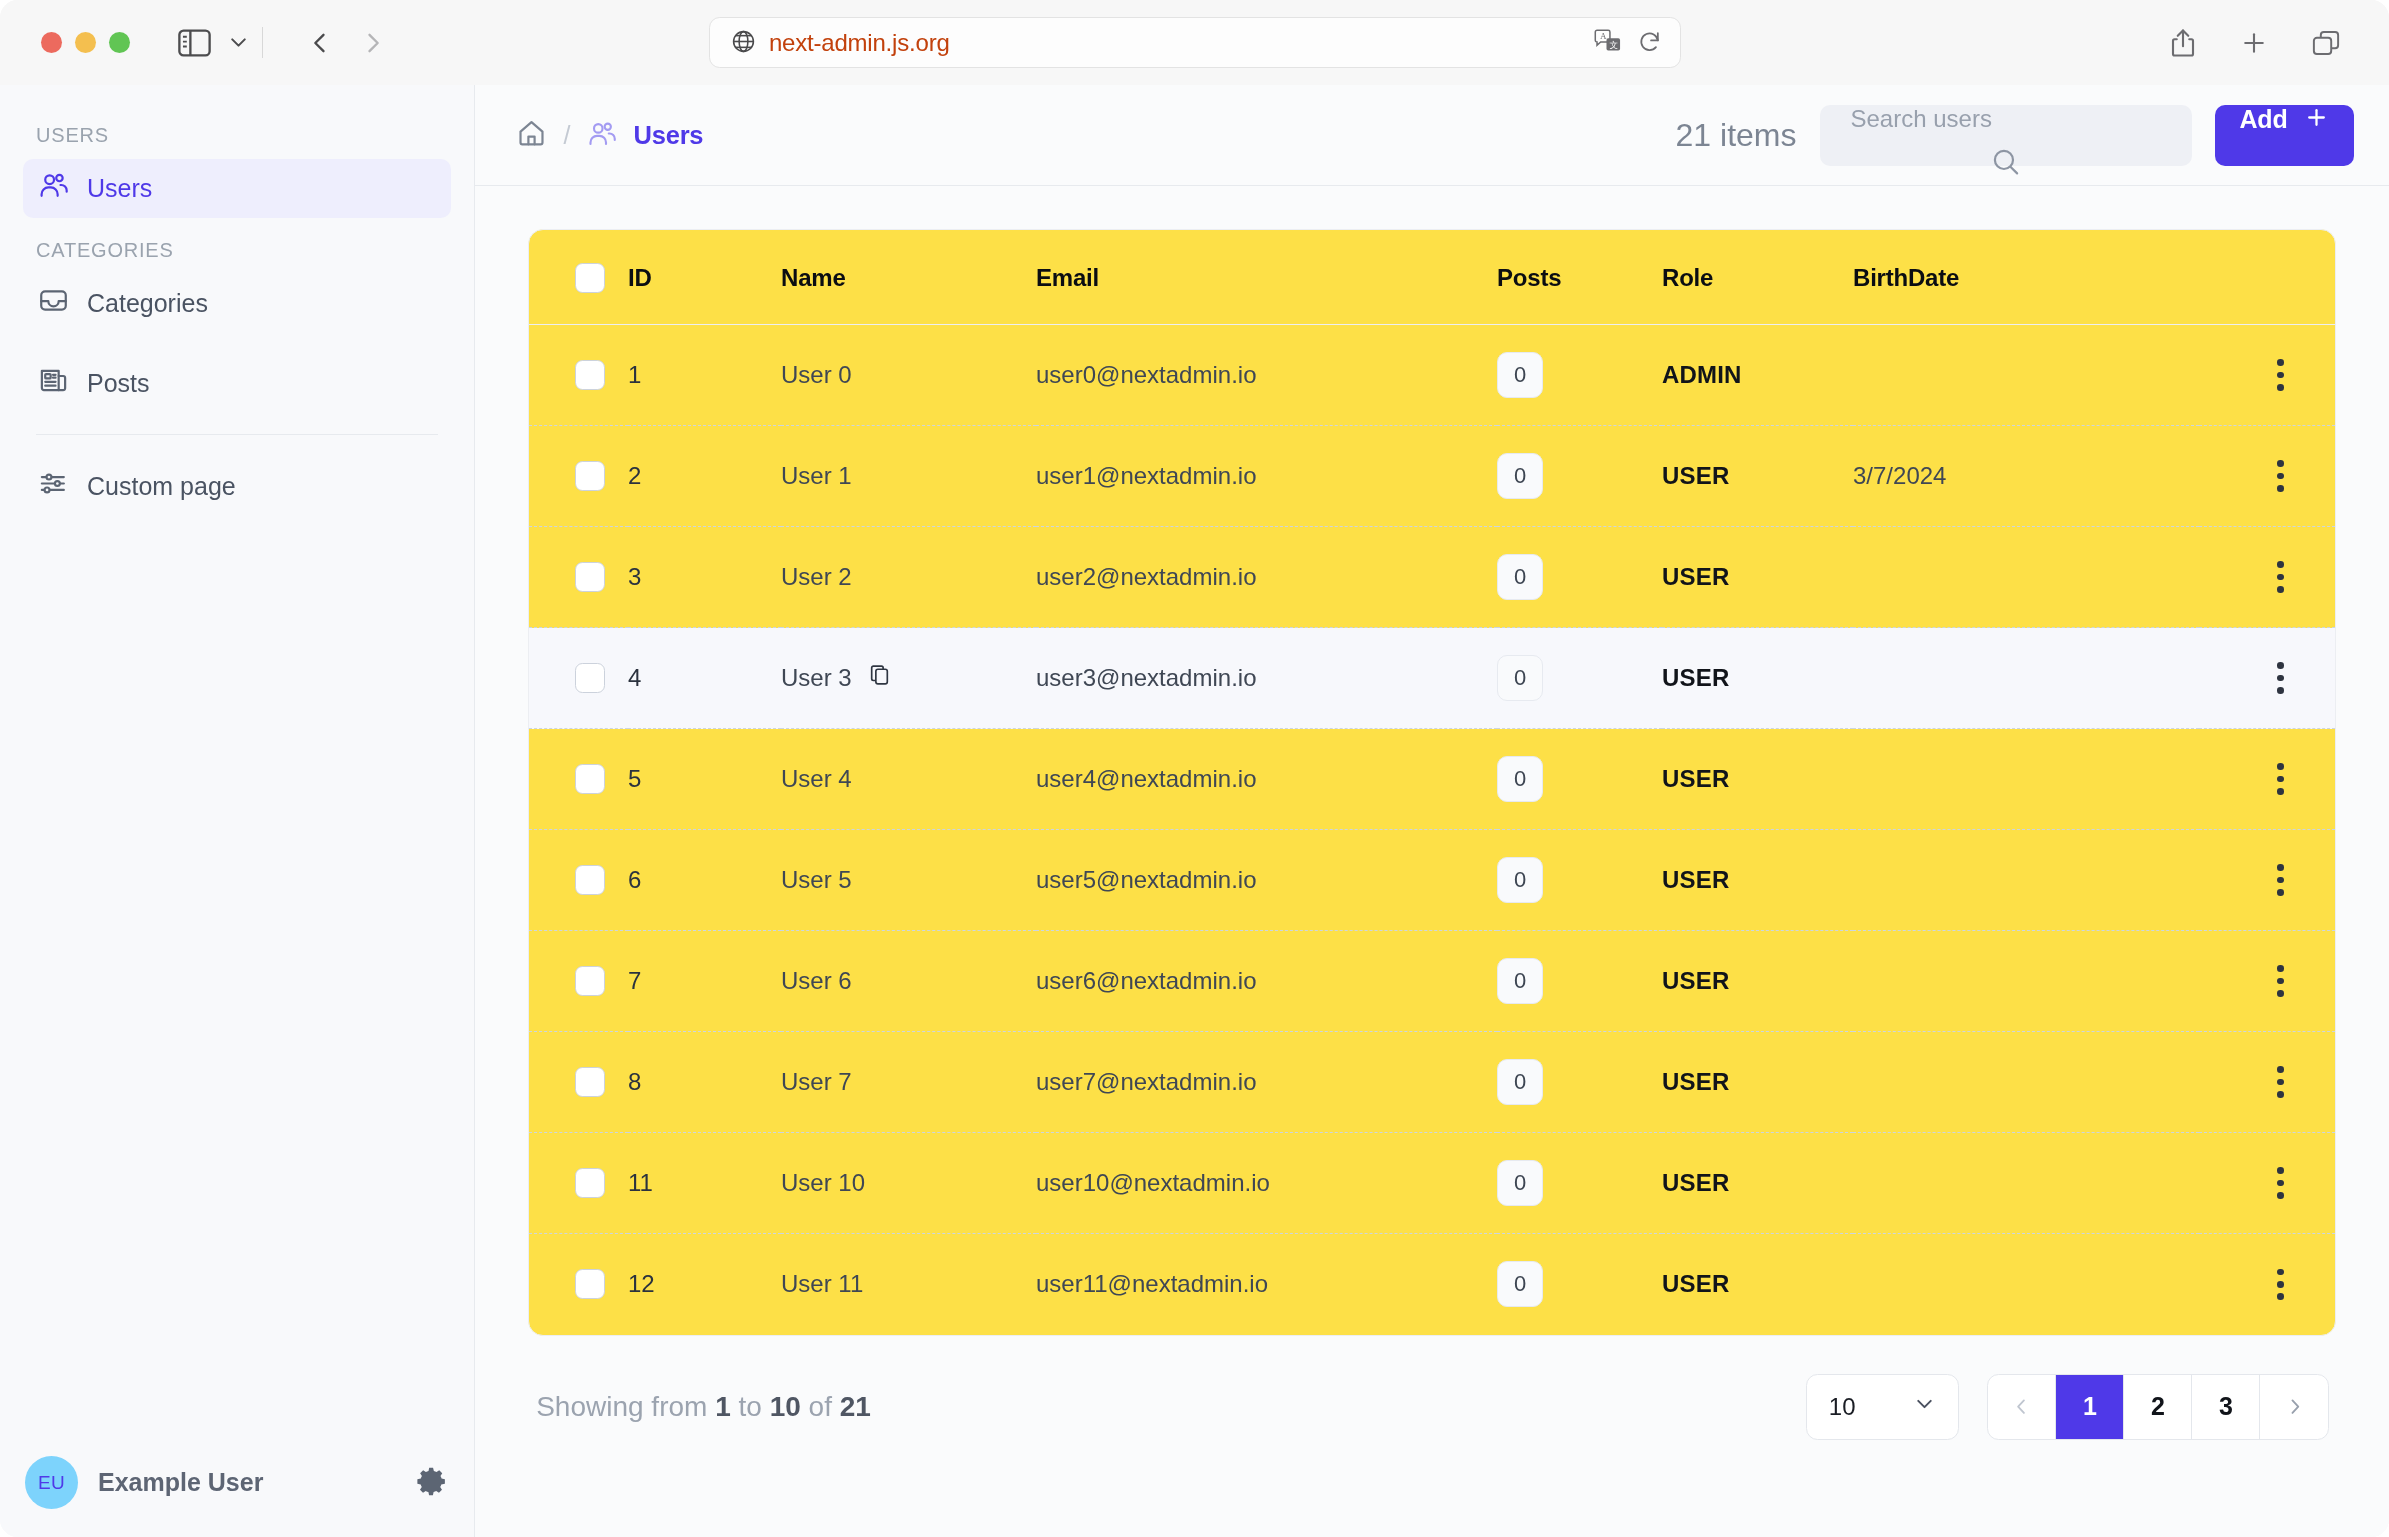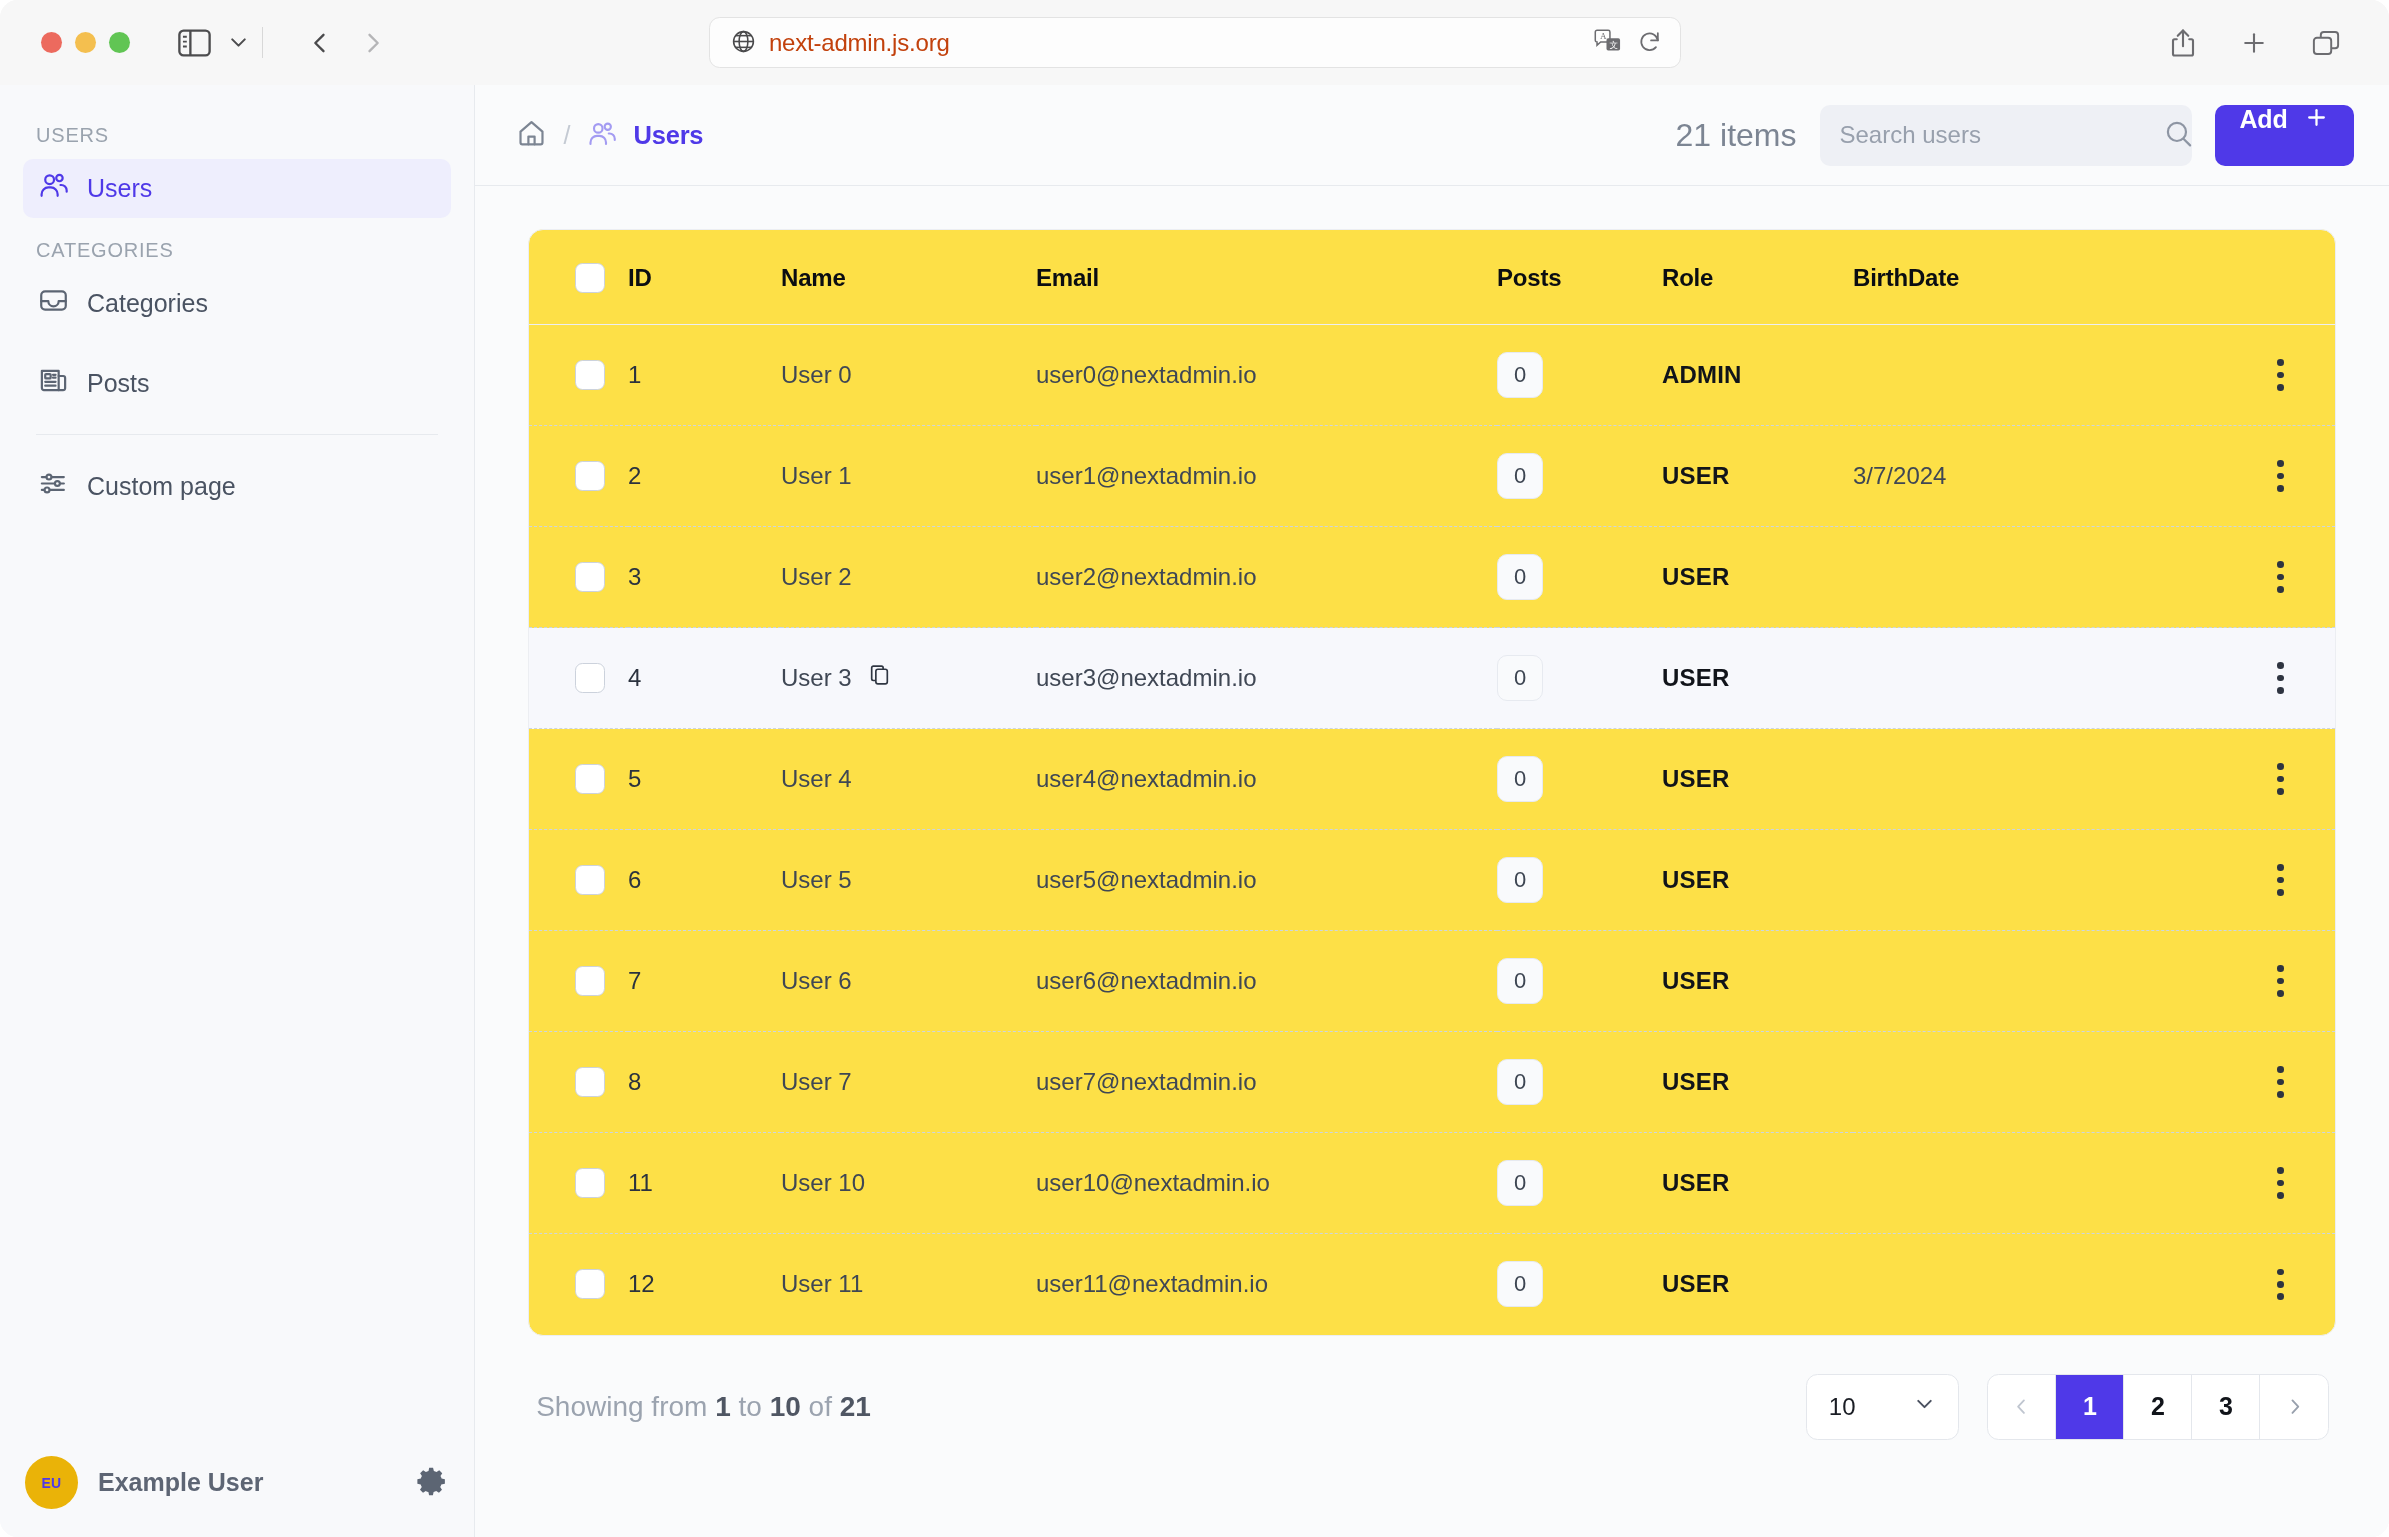--- a/index.html
+++ b/index.html
@@ -108,23 +108,23 @@
 
   .sidebar-footer { padding: 0 25px 28px 25px; }
   .doc-row {
     display: flex; align-items: center; justify-content: space-between;
     padding: 13px 1.6px 13px 1.6px; margin-bottom: 33px;
   }
   .doc-label { font-size: 25px; color: #67707f; }
   .user-row { display: flex; align-items: center; gap: 20px; }
   .avatar {
     width: 53px; height: 53px; border-radius: 50%;
-    background: #eab308; color: #4f39e8;
+    background: #7dd3fc; color: #4f39e8;
     display: flex; align-items: center; justify-content: center;
-    font-size: 14px; font-weight: bold; letter-spacing: 0.4px;
+    font-size: 19px; font-weight: normal; letter-spacing: 0.4px;
   }
   .user-name { font-size: 25px; color: #5d6574; font-weight: bold; }
   .gear-btn { margin-left: auto; }
 
   
   .main { flex: 1; display: flex; flex-direction: column; min-width: 0; background: #fafbfc; }
   .topbar {
     height: 101px; flex: 0 0 101px;
     display: flex; align-items: center;
     padding: 0 35px 0 41px;
@@ -133,21 +133,21 @@
   }
   .breadcrumb { display: flex; align-items: center; gap: 16.5px; }
   .bc-sep { color: #c4cad3; font-size: 25px; }
   .bc-current { color: #4f39e8; font-size: 25.5px; font-weight: bold; letter-spacing: -0.2px; }
   .topbar-right { margin-left: auto; display: flex; align-items: center; gap: 23px; }
   .items-count { font-size: 32px; color: #7c8593; }
   .search-box {
     width: 372px; height: 61px;
     background: #eef0f5; border-radius: 10px;
     display: flex; align-items: center;
-    padding: 0 20px; gap: 13px;
+    padding: 0 20px; gap: 13px; flex-direction: column;
   }
   .search-input {
     flex: 1; border: none; background: transparent; outline: none;
     font-size: 24px; color: #394150;
     font-family: "Liberation Sans", sans-serif;
   }
   .search-input::placeholder { color: #98a0ad; }
   .add-btn {
     height: 61px; background: #4f39e8; color: #fff;
     border: none; border-radius: 10px;

